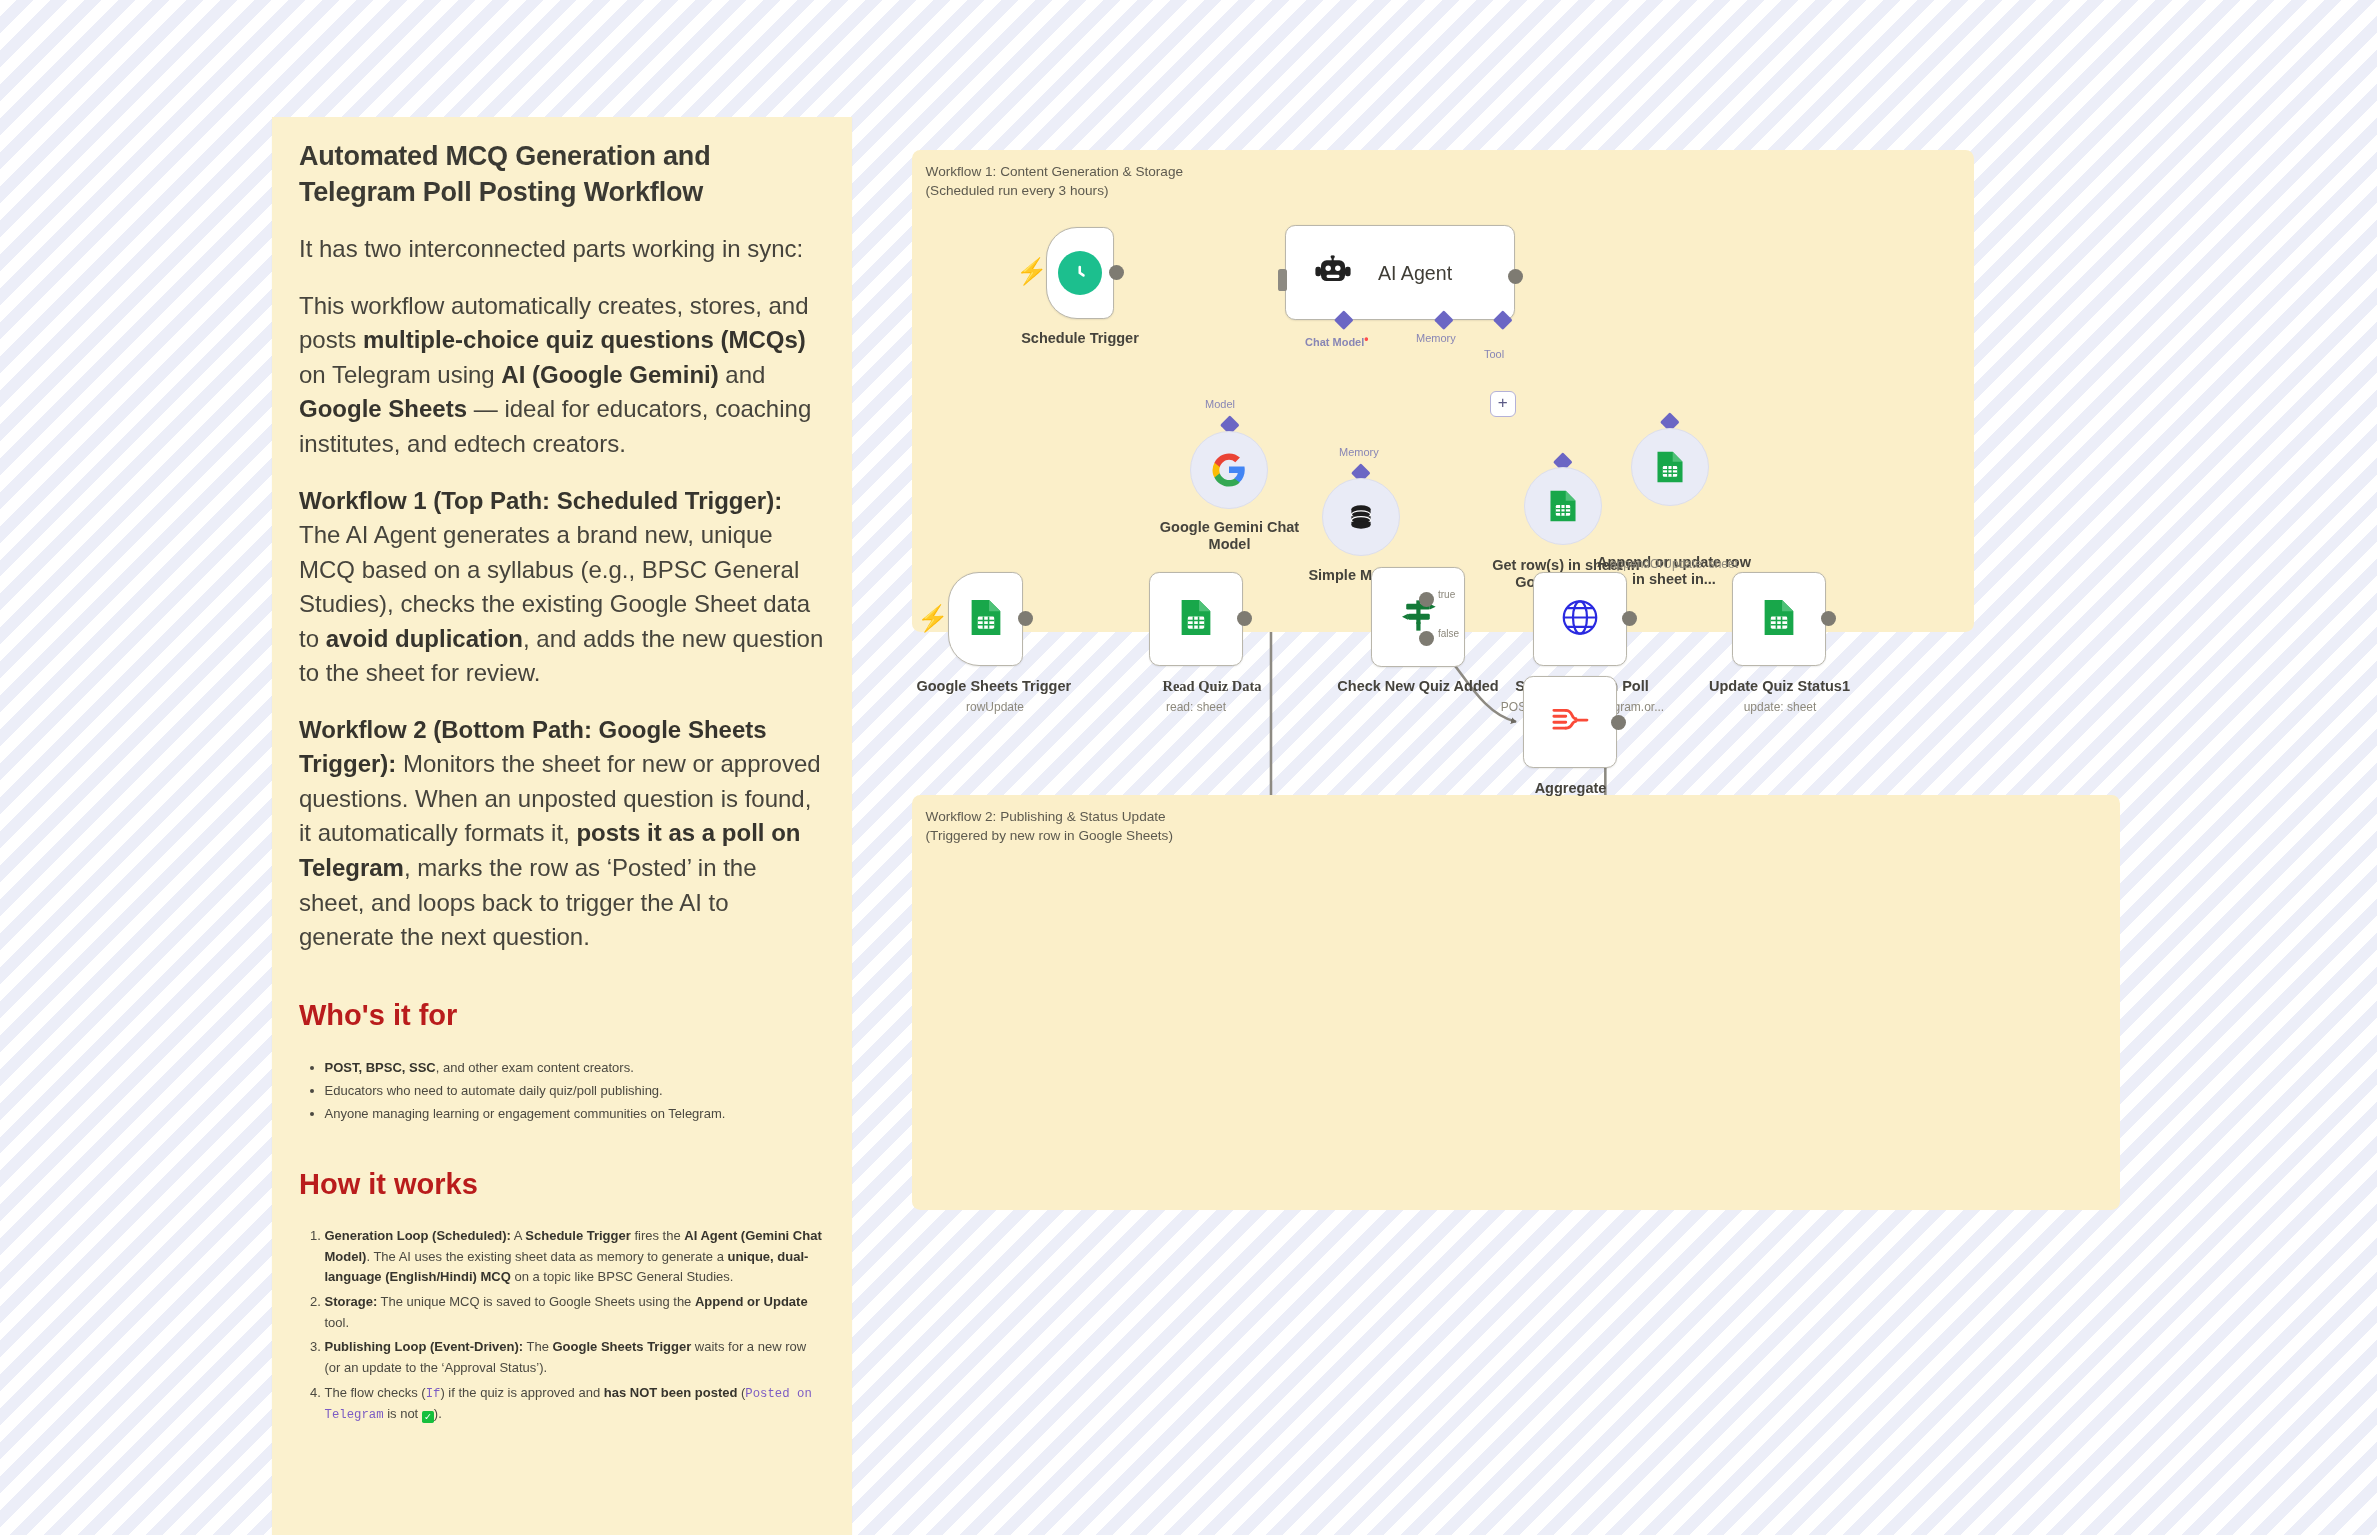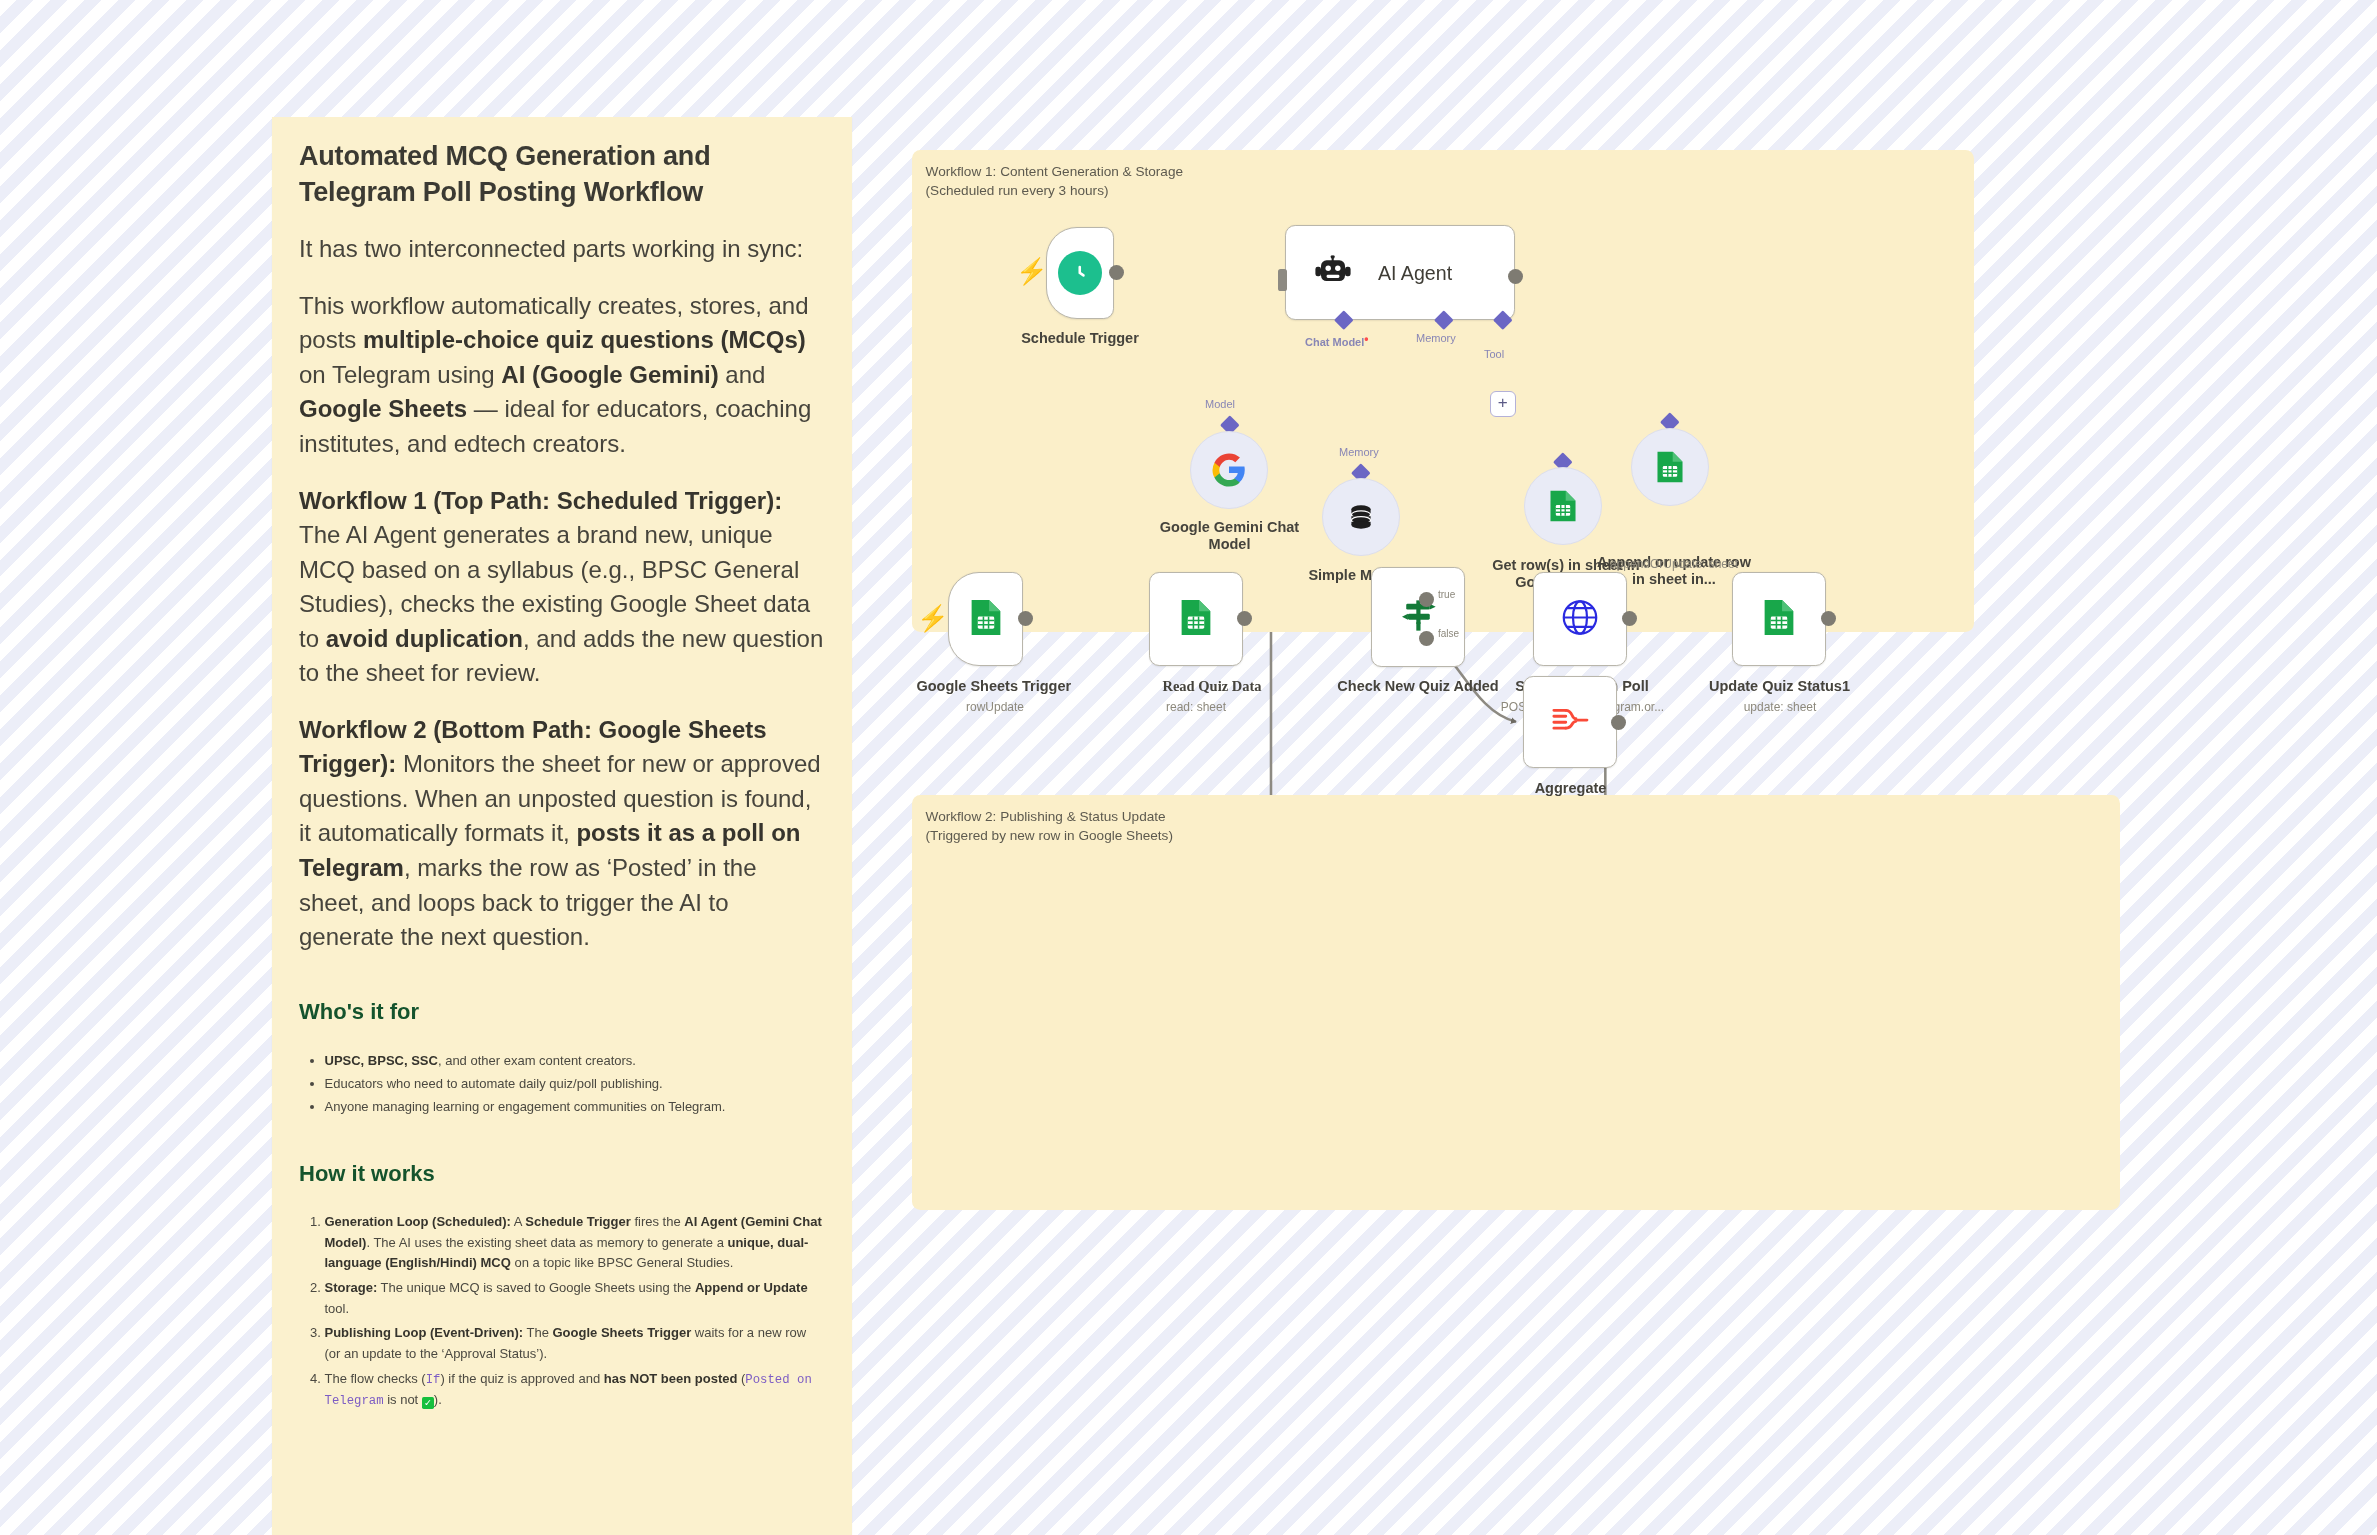--- a/index.html
+++ b/index.html
@@ -20,21 +20,21 @@
     padding:22px 27px 0 27px;box-sizing:border-box;
     color:#3f3c34;overflow:hidden;
   }
   #doc-panel h1{
     font-size:27px;line-height:1.32;font-weight:700;margin:0 0 22px 0;
     letter-spacing:-0.2px;color:#3b3a33;
   }
   #doc-panel p{font-size:24px;line-height:1.44;margin:0 0 22px 0;color:#46443c;}
   #doc-panel p b,#doc-panel li b{font-weight:700;color:#36342d;}
   #doc-panel h2{
-    font-size:22px;font-weight:700;margin:44px 0 25.5px 0;color:#14532d;
+    font-size:29px;font-weight:700;margin:44px 0 25.5px 0;color:#b91c1c;
   }
   #doc-panel ul.who{margin:0 0 0 0;padding-left:25.5px;}
   #doc-panel ul.who li{font-size:13px;line-height:1.62;color:#4b4941;margin-bottom:1.7px;}
   #doc-panel ol.how{margin:0;padding-left:25.5px;}
   #doc-panel ol.how li{font-size:13px;line-height:1.58;color:#4b4941;margin-bottom:4.3px;}
   code{font-family:"Liberation Mono", monospace;color:#7c5cc4;font-size:12.3px;}
   .chk{display:inline-block;width:12px;height:12px;background:#16bf3d;border-radius:1.7px;
        color:#fff;font-size:9.4px;line-height:12px;text-align:center;vertical-align:-1.7px;}
 
   
@@ -83,21 +83,21 @@
 
 <div id="doc-panel">
   <h1>Automated MCQ Generation and Telegram Poll Posting Workflow</h1>
   <p>It has two interconnected parts working in sync:</p>
   <p>This workflow automatically creates, stores, and posts <b>multiple-choice quiz questions (MCQs)</b> on Telegram using <b>AI (Google Gemini)</b> and <b>Google Sheets</b> — ideal for educators, coaching institutes, and edtech creators.</p>
   <p><b>Workflow 1 (Top Path: Scheduled Trigger):</b> The AI Agent generates a brand new, unique MCQ based on a syllabus (e.g., BPSC General Studies), checks the existing Google Sheet data to <b>avoid duplication</b>, and adds the new question to the sheet for review.</p>
   <p><b>Workflow 2 (Bottom Path: Google Sheets Trigger):</b> Monitors the sheet for new or approved questions. When an unposted question is found, it automatically formats it, <b>posts it as a poll on Telegram</b>, marks the row as ‘Posted’ in the sheet, and loops back to trigger the AI to generate the next question.</p>
 
   <h2>Who's it for</h2>
   <ul class="who">
-    <li><b>UPSC, BPSC, SSC</b>, and other exam content creators.</li>
+    <li><b>POST, BPSC, SSC</b>, and other exam content creators.</li>
     <li>Educators who need to automate daily quiz/poll publishing.</li>
     <li>Anyone managing learning or engagement communities on Telegram.</li>
   </ul>
 
   <h2>How it works</h2>
   <ol class="how">
     <li><b>Generation Loop (Scheduled):</b> A <b>Schedule Trigger</b> fires the <b>AI Agent (Gemini Chat Model)</b>. The AI uses the existing sheet data as memory to generate a <b>unique, dual-language (English/Hindi) MCQ</b> on a topic like BPSC General Studies.</li>
     <li><b>Storage:</b> The unique MCQ is saved to Google Sheets using the <b>Append or Update</b> tool.</li>
     <li><b>Publishing Loop (Event-Driven):</b> The <b>Google Sheets Trigger</b> waits for a new row (or an update to the ‘Approval Status’).</li>
     <li>The flow checks (<code>If</code>) if the quiz is approved and <b>has NOT been posted</b> (<code>Posted on Telegram</code> is not <span class="chk">✓</span>).</li>

